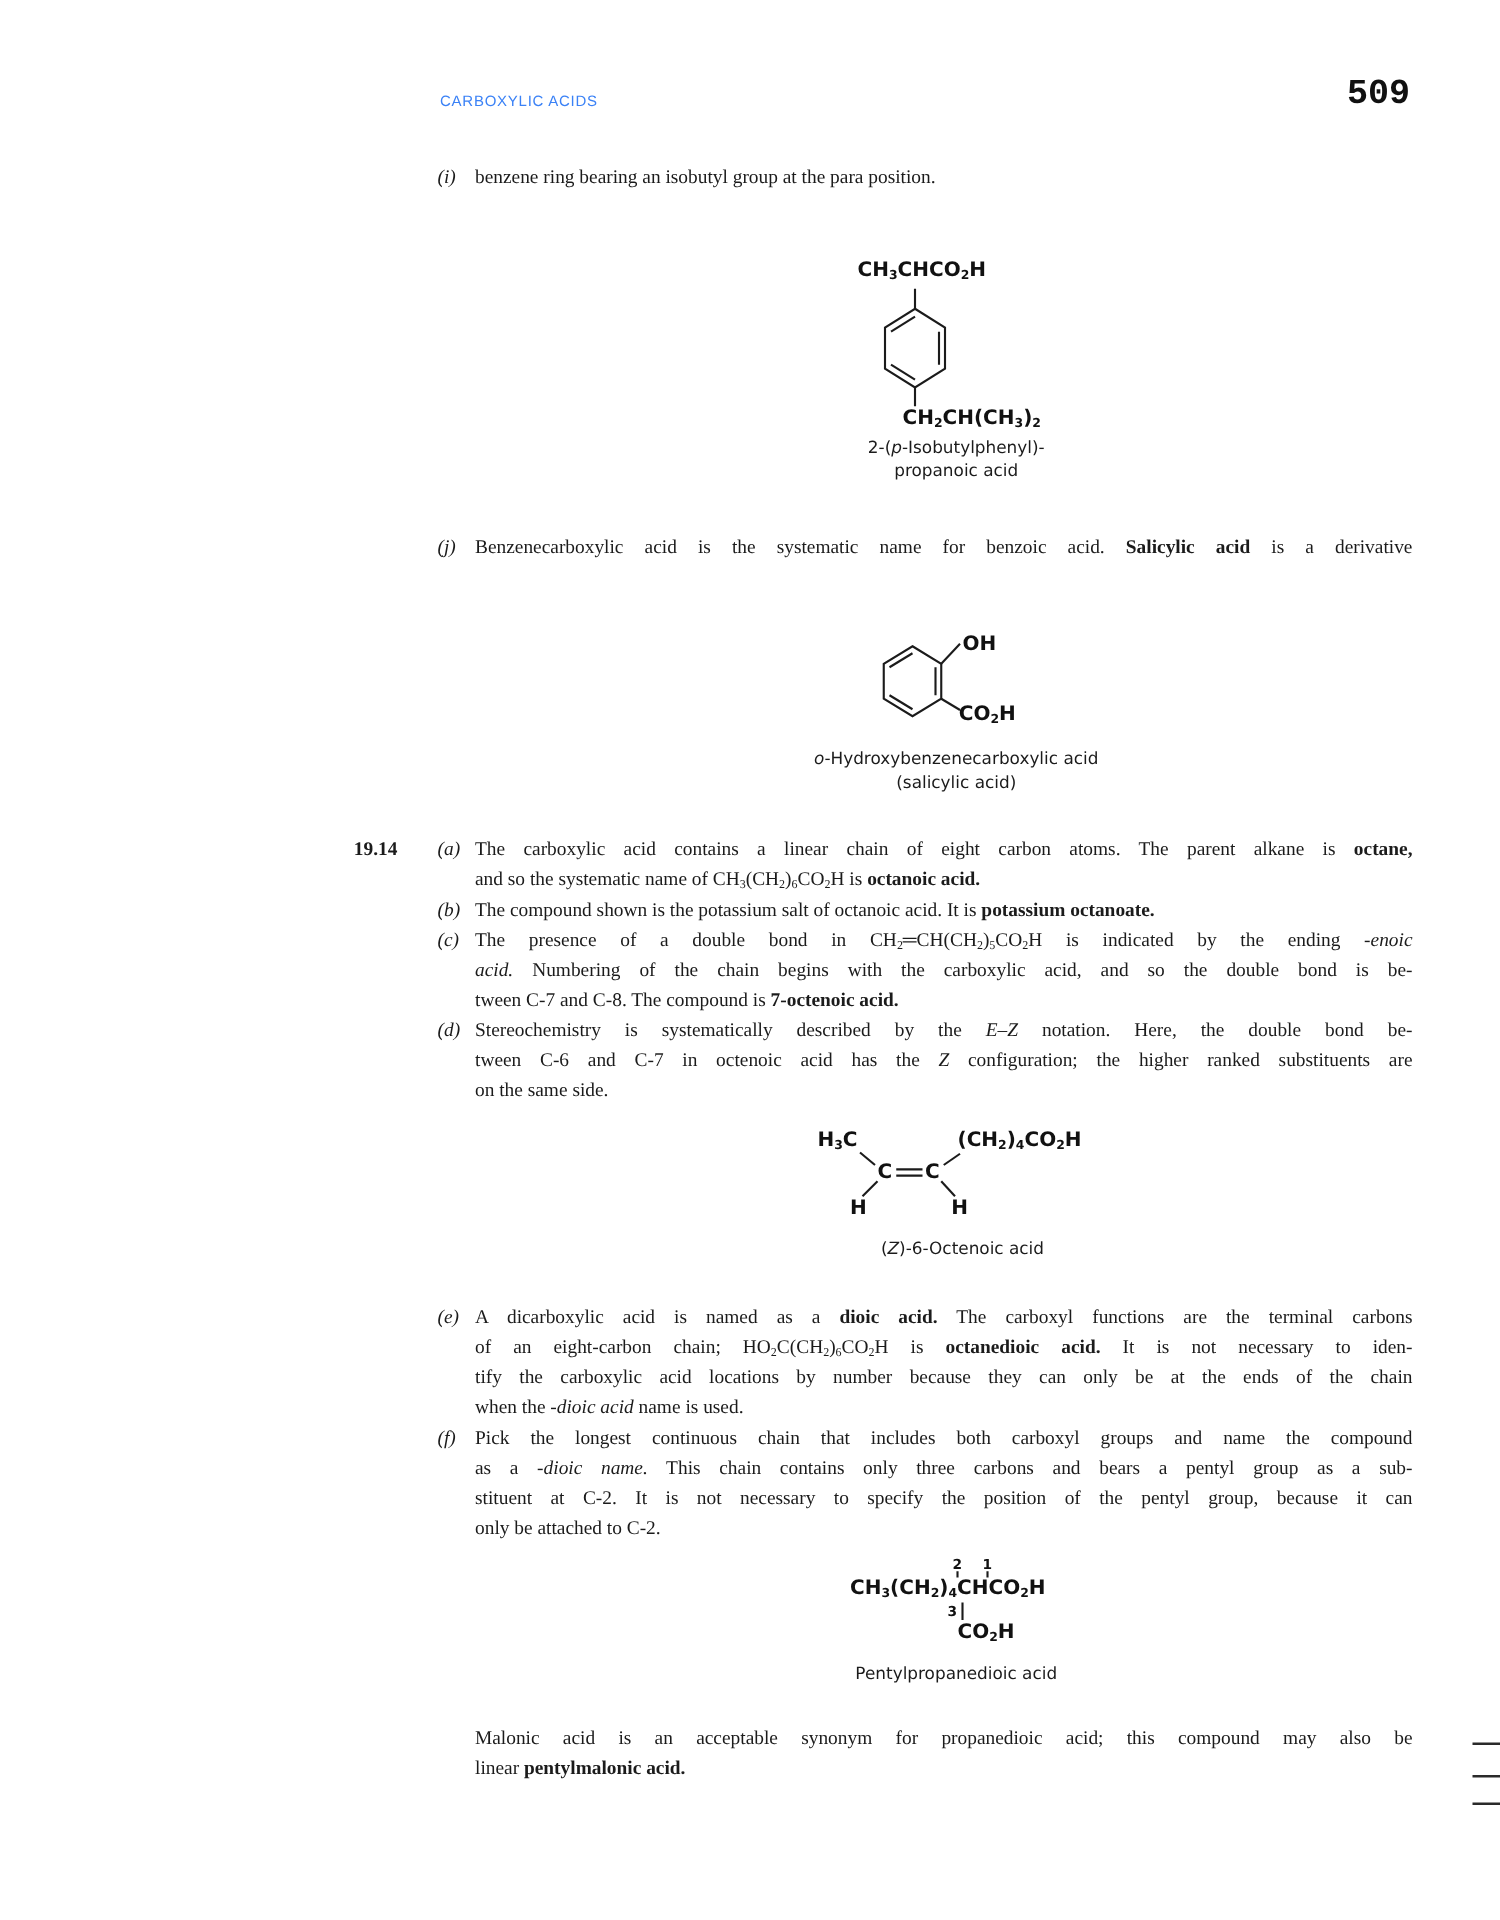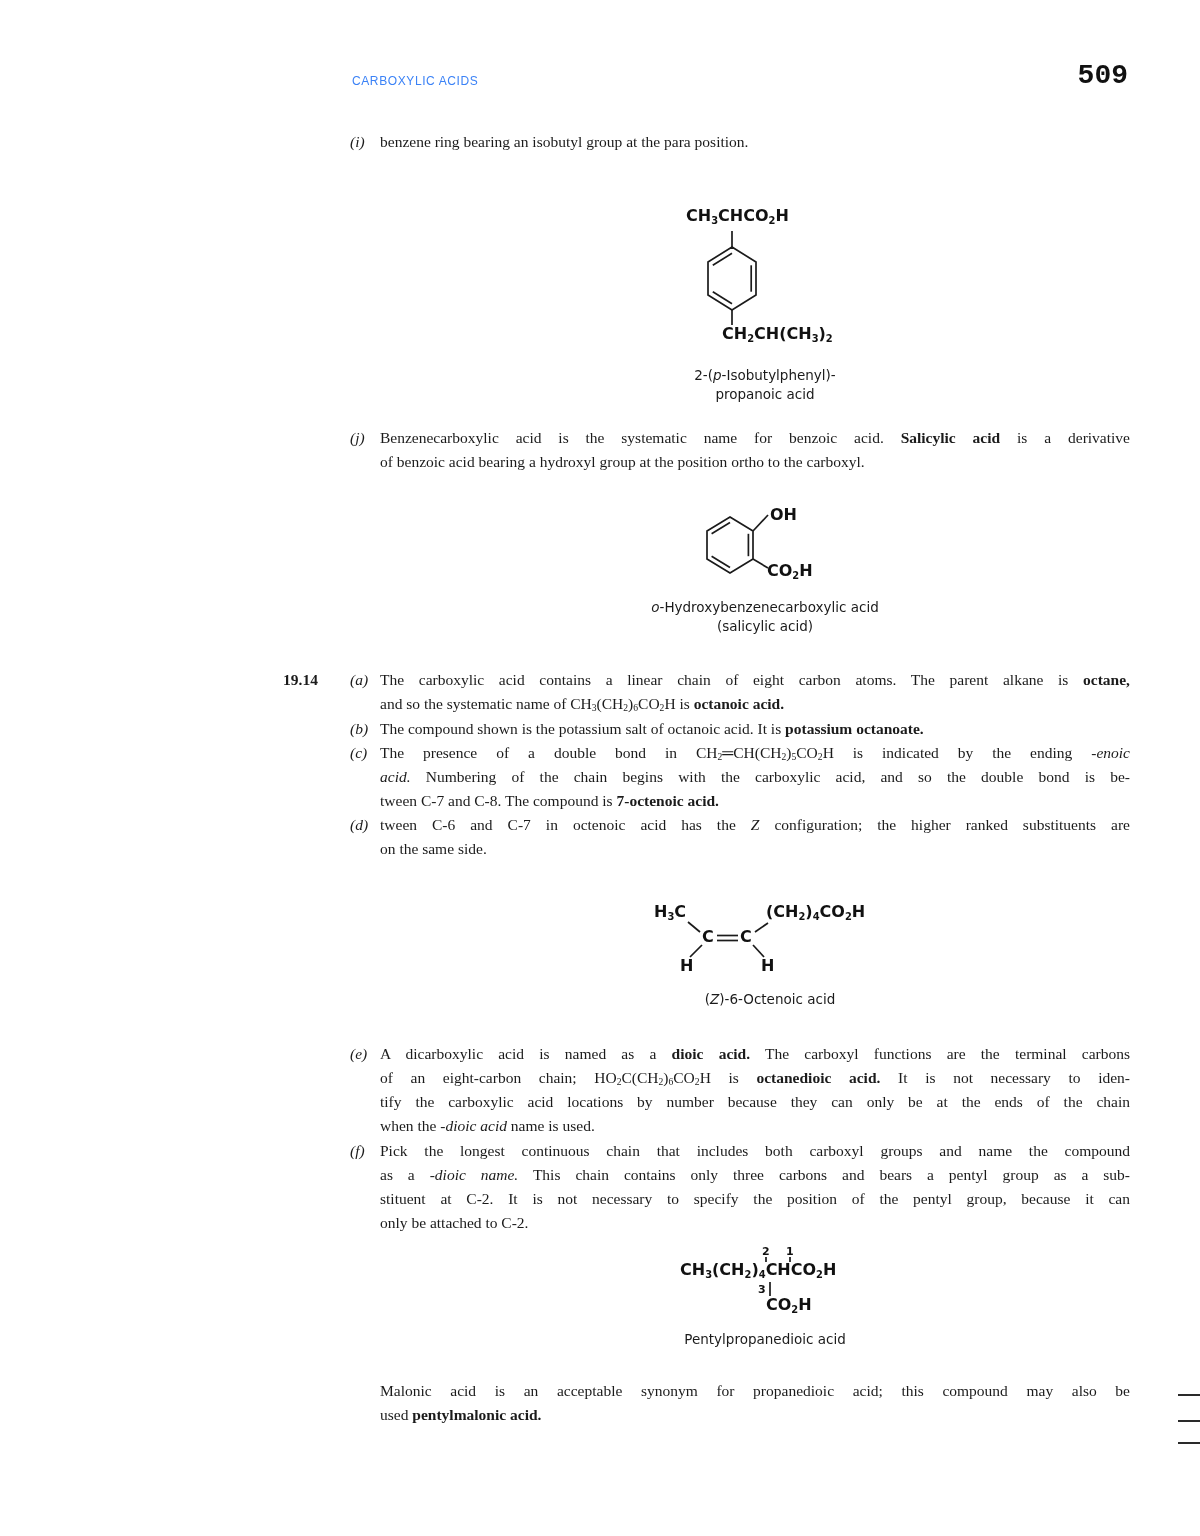--- a/index.html
+++ b/index.html
@@ -67,31 +67,30 @@
     <svg width="280" height="200" viewBox="0 0 280 200">
       <line x1="92" y1="24" x2="92" y2="40"></line>
       <polygon points="92,40 116,55 116,88 92,103 68,88 68,55"></polygon>
       <line x1="111.2" y1="58.3" x2="111.2" y2="84.7"></line>
       <line x1="92" y1="96.7" x2="72.8" y2="84.7"></line>
       <line x1="72.8" y1="58.3" x2="92" y2="46.3"></line>
       <line x1="92" y1="103" x2="92" y2="118"></line>
     </svg>
     <div class="fml" style="left:46px;top:0px"><span>CH</span><span class="sg-sub">3</span><span>CHCO</span><span class="sg-sub">2</span><span>H</span></div>
     <div class="fml" style="left:82px;top:118px"><span>CH</span><span class="sg-sub">2</span><span>CH(CH</span><span class="sg-sub">3</span><span>)</span><span class="sg-sub">2</span></div>
-    <div class="caption" style="left:0px;top:159px;width:250px">
+    <div class="caption" style="left:0px;top:142px;width:250px">
         <div class="rline"><span>2-(</span><span class="sg-i">p</span><span>-Isobutylphenyl)-</span></div>
         <div class="rline last"><span>propanoic acid</span></div>
       </div>
   </div>
 
   <div class="prow" style="top:426px">
     <span class="plabel">(j)</span>
     <div class="pbody">
         <div class="rline"><span>Benzenecarboxylic acid is the systematic name for benzoic acid. </span><span class="sg-b">Salicylic acid</span><span> is a derivative</span></div>
-        <div class="rline last"><span>of benzoic acid bearing a hydroxyl group at the position ortho to the carboxyl.</span></div>
       </div>
   </div>
 
   <div class="struct" style="left:640px;top:505px;width:280px;height:140px">
     <svg width="280" height="140" viewBox="0 0 280 140">
       <polygon points="90,12 113,26 113,54 90,68 67,54 67,26"></polygon>
       <line x1="108.4" y1="28.8" x2="108.4" y2="51.2"></line>
       <line x1="90" y1="62.4" x2="71.6" y2="51.2"></line>
       <line x1="71.6" y1="28.8" x2="90" y2="17.6"></line>
       <line x1="113" y1="26" x2="128" y2="10"></line>
@@ -126,20 +125,21 @@
     <div class="pbody">
         <div class="rline"><span>The presence of a double bond in CH</span><span class="sg-sub">2</span><span>═CH(CH</span><span class="sg-sub">2</span><span>)</span><span class="sg-sub">5</span><span>CO</span><span class="sg-sub">2</span><span>H is indicated by the ending </span><span class="sg-i">-enoic</span></div>
         <div class="rline"><span class="sg-i">acid.</span><span> Numbering of the chain begins with the carboxylic acid, and so the double bond is be-</span></div>
         <div class="rline last"><span>tween C-7 and C-8. The compound is </span><span class="sg-b">7-octenoic acid.</span></div>
       </div>
   </div>
 
   <div class="prow" style="top:813px">
     <span class="plabel">(d)</span>
     <div class="pbody">
+        <div class="rline"><span>Stereochemistry is systematically described by the </span><span class="sg-i">E</span><span>–</span><span class="sg-i">Z</span><span> notation. Here, the double bond be-</span></div>
         <div class="rline"><span>tween C-6 and C-7 in octenoic acid has the </span><span class="sg-i">Z</span><span> configuration; the higher ranked substituents are</span></div>
         <div class="rline last"><span>on the same side.</span></div>
       </div>
   </div>
 
   <div class="struct" style="left:640px;top:900px;width:280px;height:115px">
     <svg width="280" height="115" viewBox="0 0 280 115">
       <line x1="48" y1="22" x2="60" y2="32"></line>
       <line x1="77" y1="35.5" x2="98" y2="35.5"></line>
       <line x1="77" y1="40.5" x2="98" y2="40.5"></line>
@@ -190,21 +190,21 @@
     <div class="fnum" style="left:118px;top:38px">3</div>
     <div class="fml" style="left:126px;top:50px"><span>CO</span><span class="sg-sub">2</span><span>H</span></div>
     <div class="caption" style="left:0px;top:84px;width:250px">
         <div class="rline last"><span>Pentylpropanedioic acid</span></div>
       </div>
   </div>
 
   <div class="prow" style="top:1379px">
     <div class="pbody">
         <div class="rline"><span>Malonic acid is an acceptable synonym for propanedioic acid; this compound may also be</span></div>
-        <div class="rline last"><span>used </span><span class="sg-b">pentylmalonic acid.</span></div>
+        <div class="rline last"><span>linear </span><span class="sg-b">pentylmalonic acid.</span></div>
       </div>
   </div>
 
   <div class="mrule" style="top:1394px"></div>
   <div class="mrule" style="top:1420px"></div>
   <div class="mrule" style="top:1442px"></div>
 
 </div>
 
 </body></html>

